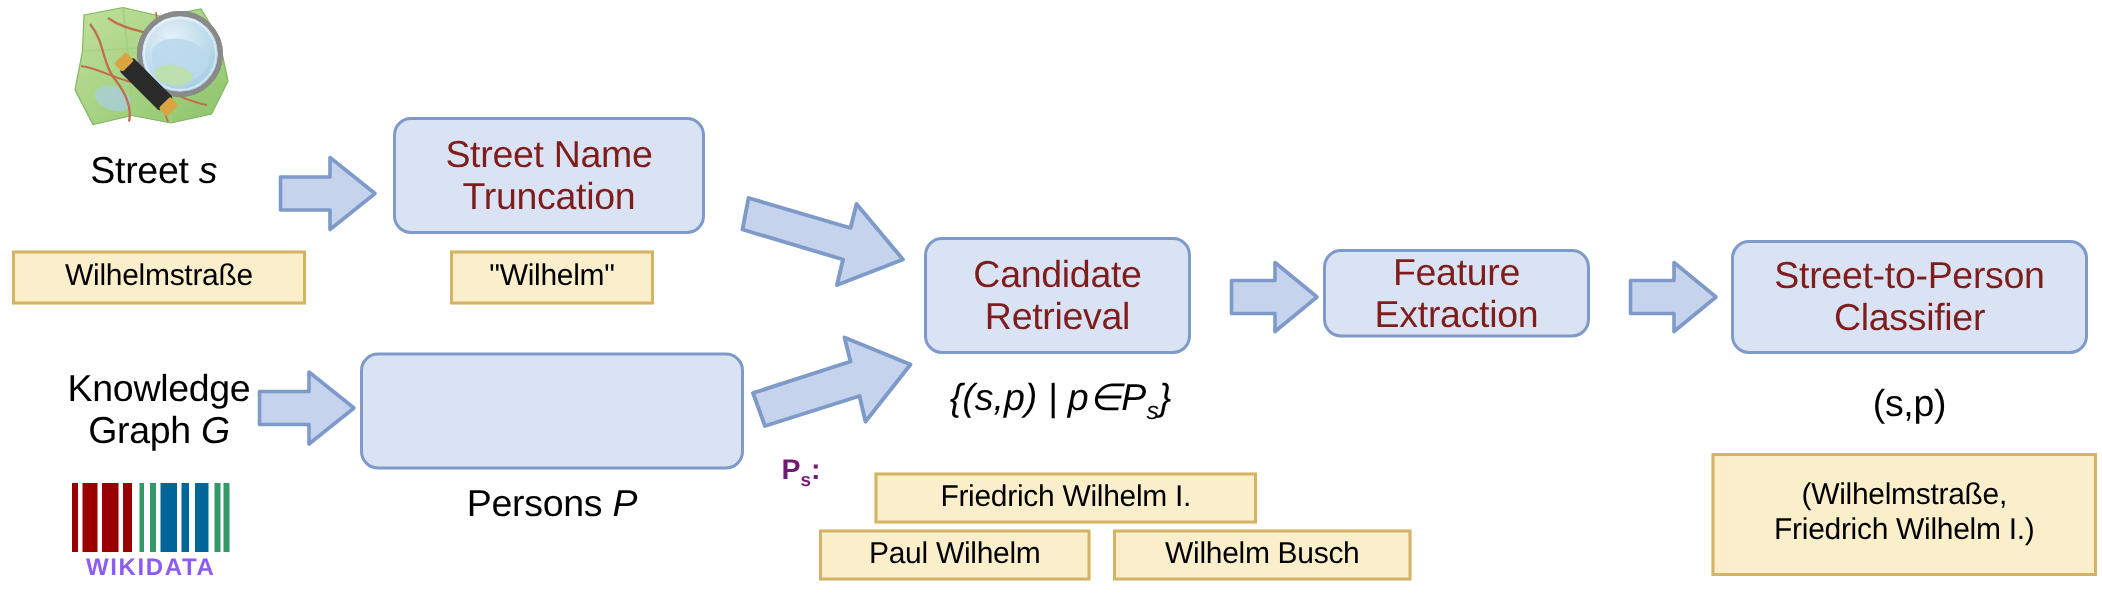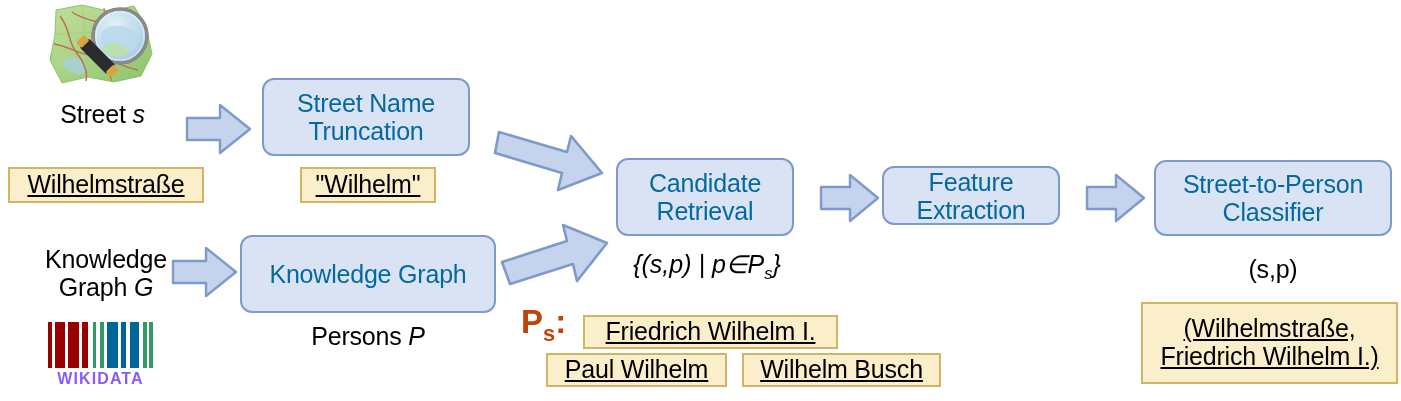--- a/index.html
+++ b/index.html
@@ -25,40 +25,39 @@
     box-sizing: border-box;
     background: #dae3f3;
     border: 2px solid #7e9ac8;
     border-radius: 12px;
     display: flex;
     align-items: center;
     justify-content: center;
     text-align: center;
     font-size: 25px;
     line-height: 1.12;
-    color: #0369a1;
+    color: #7f1d1d;
     letter-spacing: -0.2px;
   }
   .pbox span { display: block; }
 
   
   .dbox {
     box-sizing: border-box;
     background: #fbeecb;
     border: 2px solid #d4b464;
     display: flex;
     align-items: center;
     justify-content: center;
     text-align: center;
-    font-size: 25px;
+    font-size: 20px;
     line-height: 1.14;
     color: #000;
     letter-spacing: -0.2px;
     padding: 1px 8px 3px 8px;
-    text-decoration: underline;
   }
 
   
   .caption {
     font-size: 25px;
     line-height: 1.12;
     text-align: center;
     color: #000;
     letter-spacing: -0.2px;
     white-space: nowrap;
@@ -68,23 +67,23 @@
   .formula {
     font-size: 25px;
     font-style: italic;
     text-align: center;
     color: #000;
     white-space: nowrap;
   }
   .formula sub { font-size: 0.66em; font-style: italic; }
 
   .pslabel {
-    font-size: 33px;
+    font-size: 19px;
     font-weight: bold;
-    color: #c2410c;
+    color: #701a75;
     white-space: nowrap;
   }
   .pslabel sub { font-size: 0.66em; }
 
   
   .arrow svg { display: block; }
 
   
   .osm { }
   .osm svg { display: block; }
@@ -215,21 +214,20 @@
   </div>
 
   <div class="abs arrow" style="left:170px; top:243px; width:70px; height:58px;">
     <svg width="70" height="58" viewBox="0 0 70 58">
       <polygon points="3,18 36,18 36,5 66,29 36,53 36,40 3,40" fill="#c5d4ec" stroke="#7e9ac8" stroke-width="2.4" stroke-linejoin="round"></polygon>
     </svg>
   </div>
 
   <div class="pbox abs" style="left:240px; top:235px; width:256px; height:78px;">
     <div>
-      <span>Knowledge Graph</span>
     </div>
   </div>
 
   <div class="abs caption" style="left:268px; top:322px; width:200px;">
     <span>Persons </span><i>P</i>
   </div>
 
   <div class="abs arrow" style="left:497px; top:202px; width:120px; height:100px;">
     <svg width="120" height="100" viewBox="0 0 120 100">
       <polygon points="5,60 70,39 66,23 110,41 80,79 76,62 13,82" fill="#c5d4ec" stroke="#7e9ac8" stroke-width="2.6" stroke-linejoin="round"></polygon>

